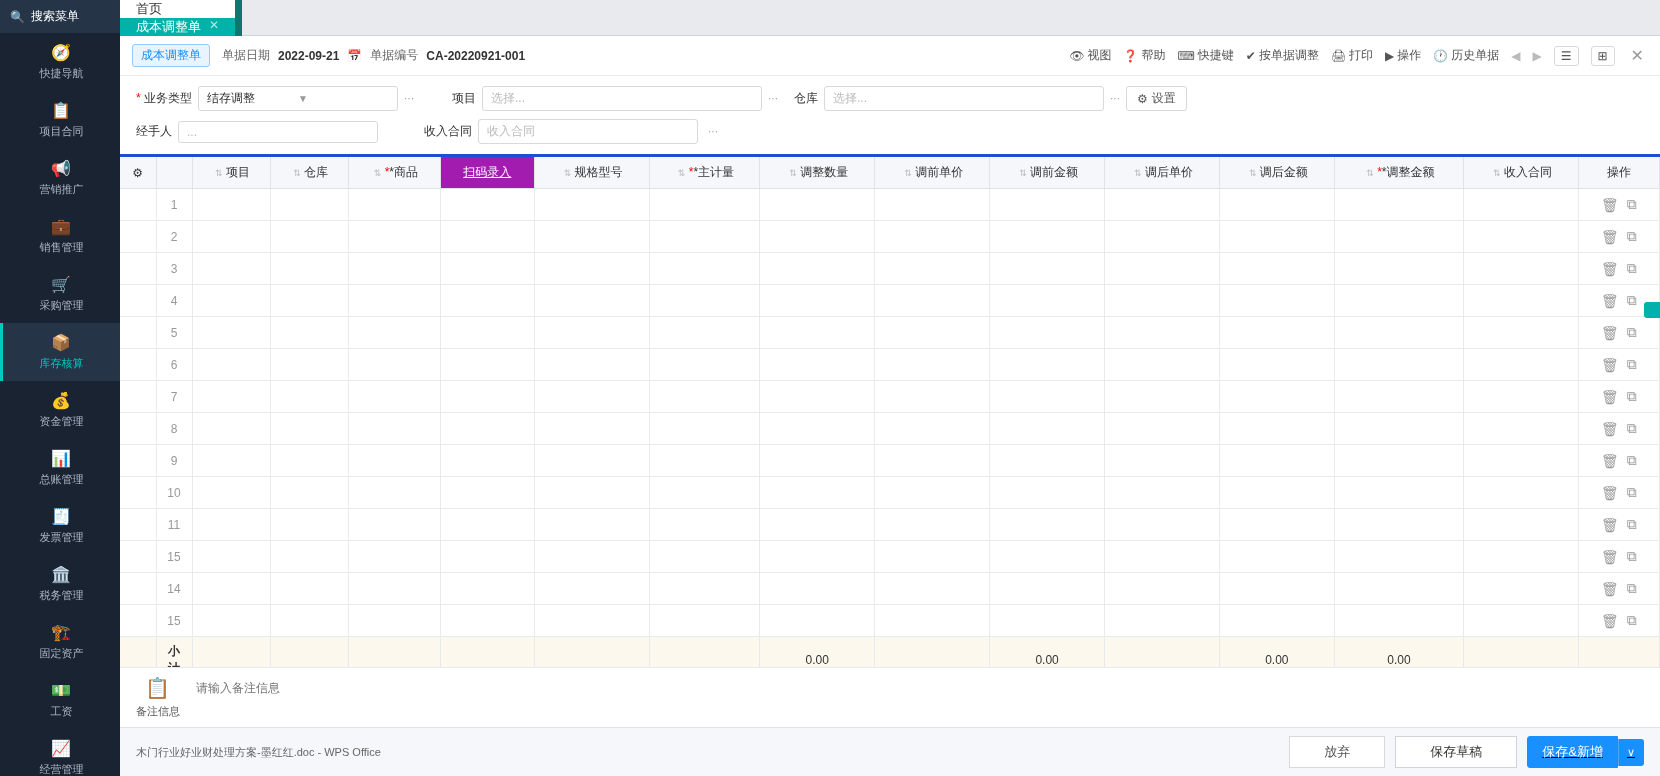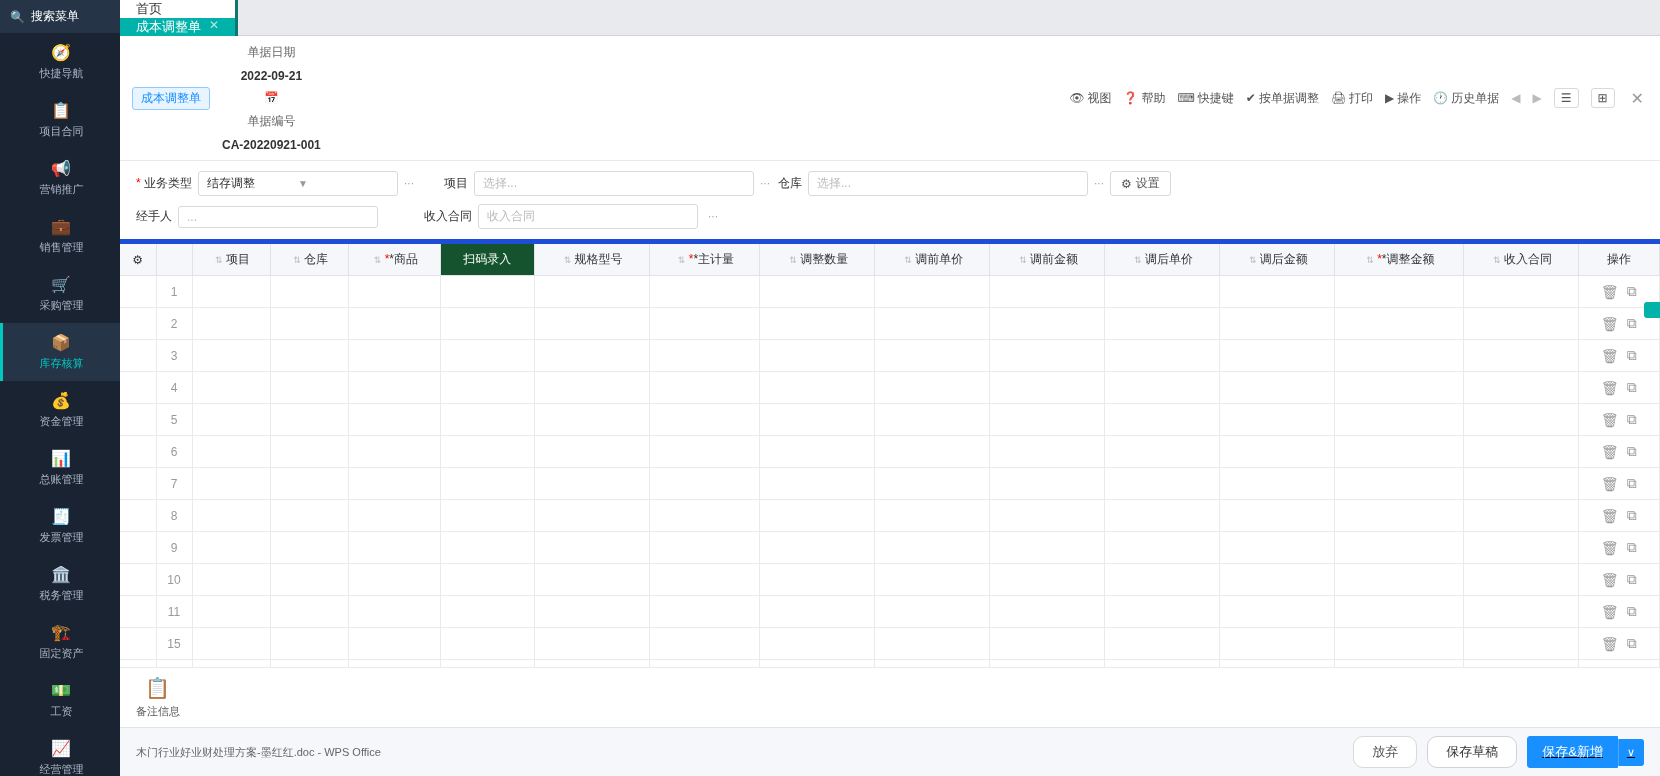--- a/index.html
+++ b/index.html
@@ -56,21 +56,21 @@
       height: 36px;
       flex-shrink: 0;
     }
     .tab {
       padding: 0 16px;
       height: 100%;
       display: flex;
       cursor: pointer;
       font-size: 13px;
       color: #555;
-      border-right: 3px solid #0f766e;
+      border-right: 7px solid #0f766e;
     }
     .tab.active {
       background: #00b2aa;
       color: #fff;
     }
     .tab .tab-close {
       margin-left: 8px;
       font-size: 12px;
       opacity: 0.7;
     }
@@ -104,21 +104,20 @@
       padding: 2px 8px;
       border-radius: 3px;
       font-size: 12px;
     }
     .doc-meta {
       display: flex;
       align-items: center;
       gap: 8px;
       font-size: 12px;
       color: #333;
-      flex-direction: column;
     }
     .doc-meta span { color: #666; }
     .doc-meta strong { color: #333; }
     .toolbar-right {
       margin-left: auto;
       display: flex;
       align-items: center;
       gap: 12px;
       font-size: 12px;
       color: #555;
@@ -135,22 +134,22 @@
       cursor: pointer;
       color: #999;
       padding: 0 4px;
     }
 
     
     .form-area {
       padding: 10px 16px;
       display: flex;
       flex-wrap: wrap;
-      gap: 8px 8px;
-      border-bottom: 5px solid #1d4ed8;
+      gap: 8px 16px;
+      border-bottom: 3px solid #1d4ed8;
       flex-shrink: 0;
     }
     .form-row {
       display: flex;
       align-items: center;
       gap: 6px;
       min-width: 300px;
     }
     .form-label {
       font-size: 12px;
@@ -207,22 +206,23 @@
       border-right: 1px solid #e0e3e8;
       border-bottom: 1px solid #e0e3e8;
       color: #333;
       font-weight: 500;
       white-space: nowrap;
       position: relative;
     }
     thead th .sort-icon { color: #bbb; margin-left: 3px; font-size: 9px; }
     thead th .required { color: red; }
     thead th.highlighted {
-      background: #14532d;
+      background: #a21caf;
       color: #fff;
+      text-decoration: underline;
     }
     tbody tr {
       border-bottom: 1px solid #e8eaed;
     }
     tbody td {
       padding: 5px 6px;
       border-right: 1px solid #e8eaed;
       text-align: center;
       color: #333;
       height: 28px;
@@ -287,21 +287,21 @@
       display: flex;
       align-items: center;
       justify-content: space-between;
       padding: 8px 16px;
       background: #f5f7fa;
       border-top: 1px solid #e0e3e8;
       flex-shrink: 0;
     }
     .bottom-left { font-size: 11px; color: #666; }
     .bottom-right { display: flex; gap: 10px; align-items: center; }
-    .btn { padding: 6px 18px; border-radius: 10px; font-size: 13px; cursor: pointer; border: 1px solid #d9d9d9; }
+    .btn { padding: 6px 34px; border-radius: 0; font-size: 13px; cursor: pointer; border: 1px solid #d9d9d9; }
     .btn-default { background: #fff; color: #555; }
     .btn-outline { background: #fff; color: #333; border: 1px solid #d0d3d8; }
     .btn-split {
       display: flex;
       align-items: center;
       text-decoration: underline;
     }
     .btn-split .main-part {
       background: #1890ff;
       color: #fff;
@@ -848,20 +848,21 @@
   </tr>
           </tbody>
       </table>
     </div>
 
     <div class="notes-area">
       <div class="notes-icon-label">
         <span class="notes-icon">📋</span>
         <span>备注信息</span>
       </div>
+      <textarea class="notes-input" rows="2" placeholder="请输入备注信息" style=""></textarea>
     </div>
 
     <div class="side-indicator" style="position:fixed;right:0;top:40%;font-size:10px;writing-mode:vertical-rl;padding:8px 3px;background:#00b2aa;color:#fff;border-radius:3px 0 0 3px;cursor:pointer;z-index:100;">
       <span>展</span>
     </div>
   </div>
 
   <div class="bottom-bar">
     <div class="bottom-left">
       <span>木门行业好业财处理方案-墨红红.doc - WPS Office</span>

